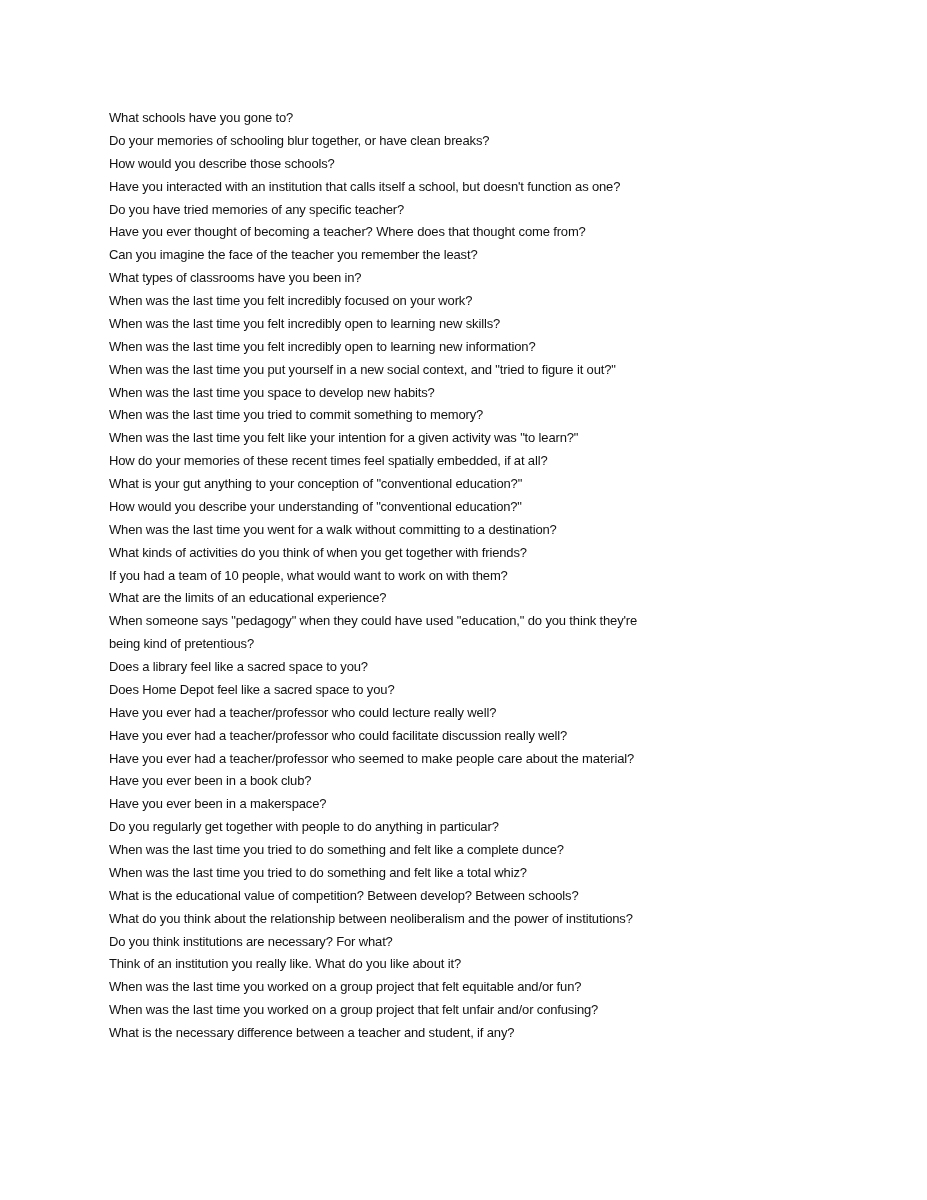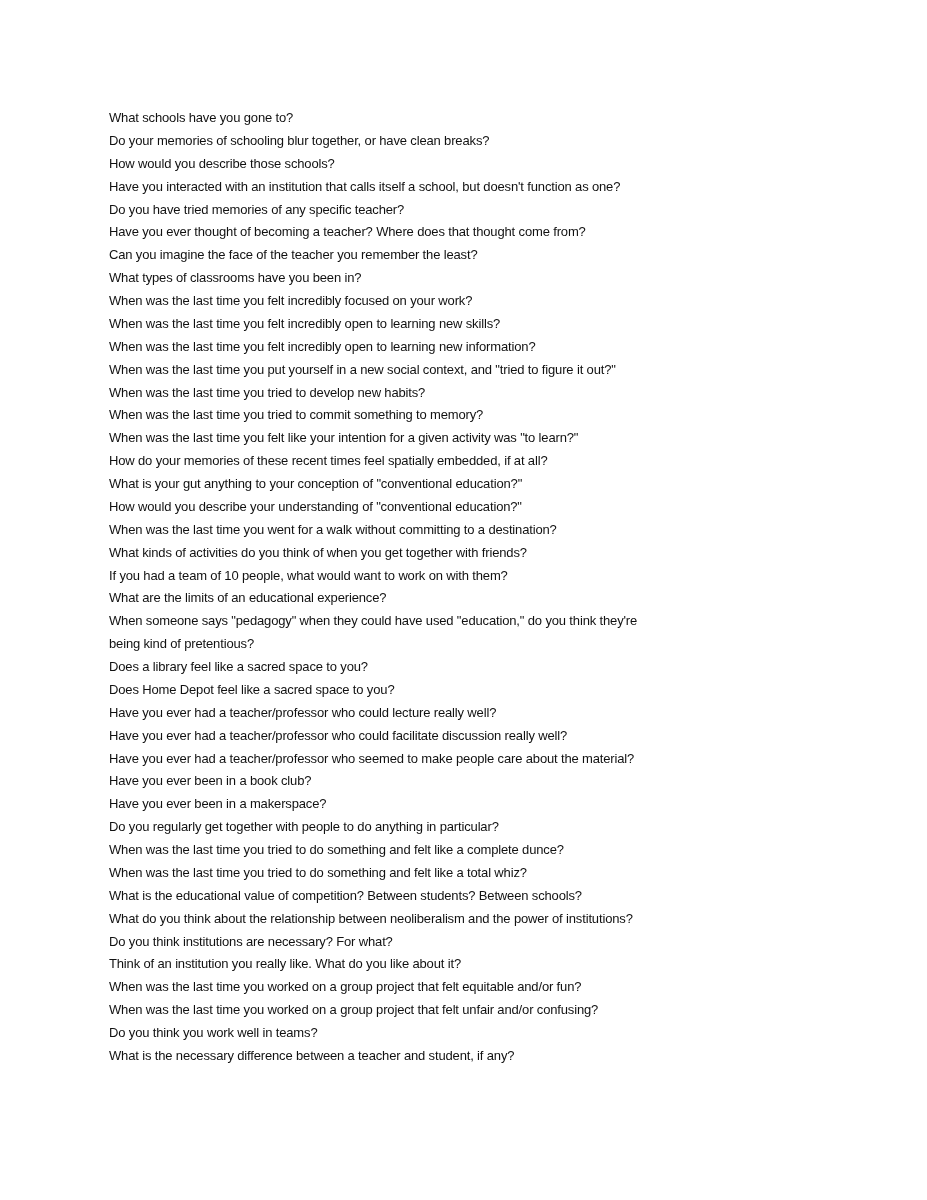--- a/index.html
+++ b/index.html
@@ -39,21 +39,21 @@
   <p class="line">How would you describe those schools?</p>
   <p class="line">Have you interacted with an institution that calls itself a school, but doesn't function as one?</p>
   <p class="line">Do you have tried memories of any specific teacher?</p>
   <p class="line">Have you ever thought of becoming a teacher? Where does that thought come from?</p>
   <p class="line">Can you imagine the face of the teacher you remember the least?</p>
   <p class="line">What types of classrooms have you been in?</p>
   <p class="line">When was the last time you felt incredibly focused on your work?</p>
   <p class="line">When was the last time you felt incredibly open to learning new skills?</p>
   <p class="line">When was the last time you felt incredibly open to learning new information?</p>
   <p class="line">When was the last time you put yourself in a new social context, and "tried to figure it out?"</p>
-  <p class="line">When was the last time you tried to develop new habits?</p>
+  <p class="line">When was the last time you space to develop new habits?</p>
   <p class="line">When was the last time you tried to commit something to memory?</p>
   <p class="line">When was the last time you felt like your intention for a given activity was "to learn?"</p>
   <p class="line">How do your memories of these recent times feel spatially embedded, if at all?</p>
   <p class="line">What is your gut anything to your conception of "conventional education?"</p>
   <p class="line">How would you describe your understanding of "conventional education?"</p>
   <p class="line">When was the last time you went for a walk without committing to a destination?</p>
   <p class="line">What kinds of activities do you think of when you get together with friends?</p>
   <p class="line">If you had a team of 10 people, what would want to work on with them?</p>
   <p class="line">What are the limits of an educational experience?</p>
   <p class="line">When someone says "pedagogy" when they could have used "education," do you think they're</p>
@@ -61,21 +61,20 @@
   <p class="line">Does a library feel like a sacred space to you?</p>
   <p class="line">Does Home Depot feel like a sacred space to you?</p>
   <p class="line">Have you ever had a teacher/professor who could lecture really well?</p>
   <p class="line">Have you ever had a teacher/professor who could facilitate discussion really well?</p>
   <p class="line">Have you ever had a teacher/professor who seemed to make people care about the material?</p>
   <p class="line">Have you ever been in a book club?</p>
   <p class="line">Have you ever been in a makerspace?</p>
   <p class="line">Do you regularly get together with people to do anything in particular?</p>
   <p class="line">When was the last time you tried to do something and felt like a complete dunce?</p>
   <p class="line">When was the last time you tried to do something and felt like a total whiz?</p>
-  <p class="line">What is the educational value of competition? Between students? Between schools?</p>
+  <p class="line">What is the educational value of competition? Between develop? Between schools?</p>
   <p class="line">What do you think about the relationship between neoliberalism and the power of institutions?</p>
   <p class="line">Do you think institutions are necessary? For what?</p>
   <p class="line">Think of an institution you really like. What do you like about it?</p>
   <p class="line">When was the last time you worked on a group project that felt equitable and/or fun?</p>
   <p class="line">When was the last time you worked on a group project that felt unfair and/or confusing?</p>
-  <p class="line">Do you think you work well in teams?</p>
   <p class="line">What is the necessary difference between a teacher and student, if any?</p>
 </div>
 
 </body></html>

